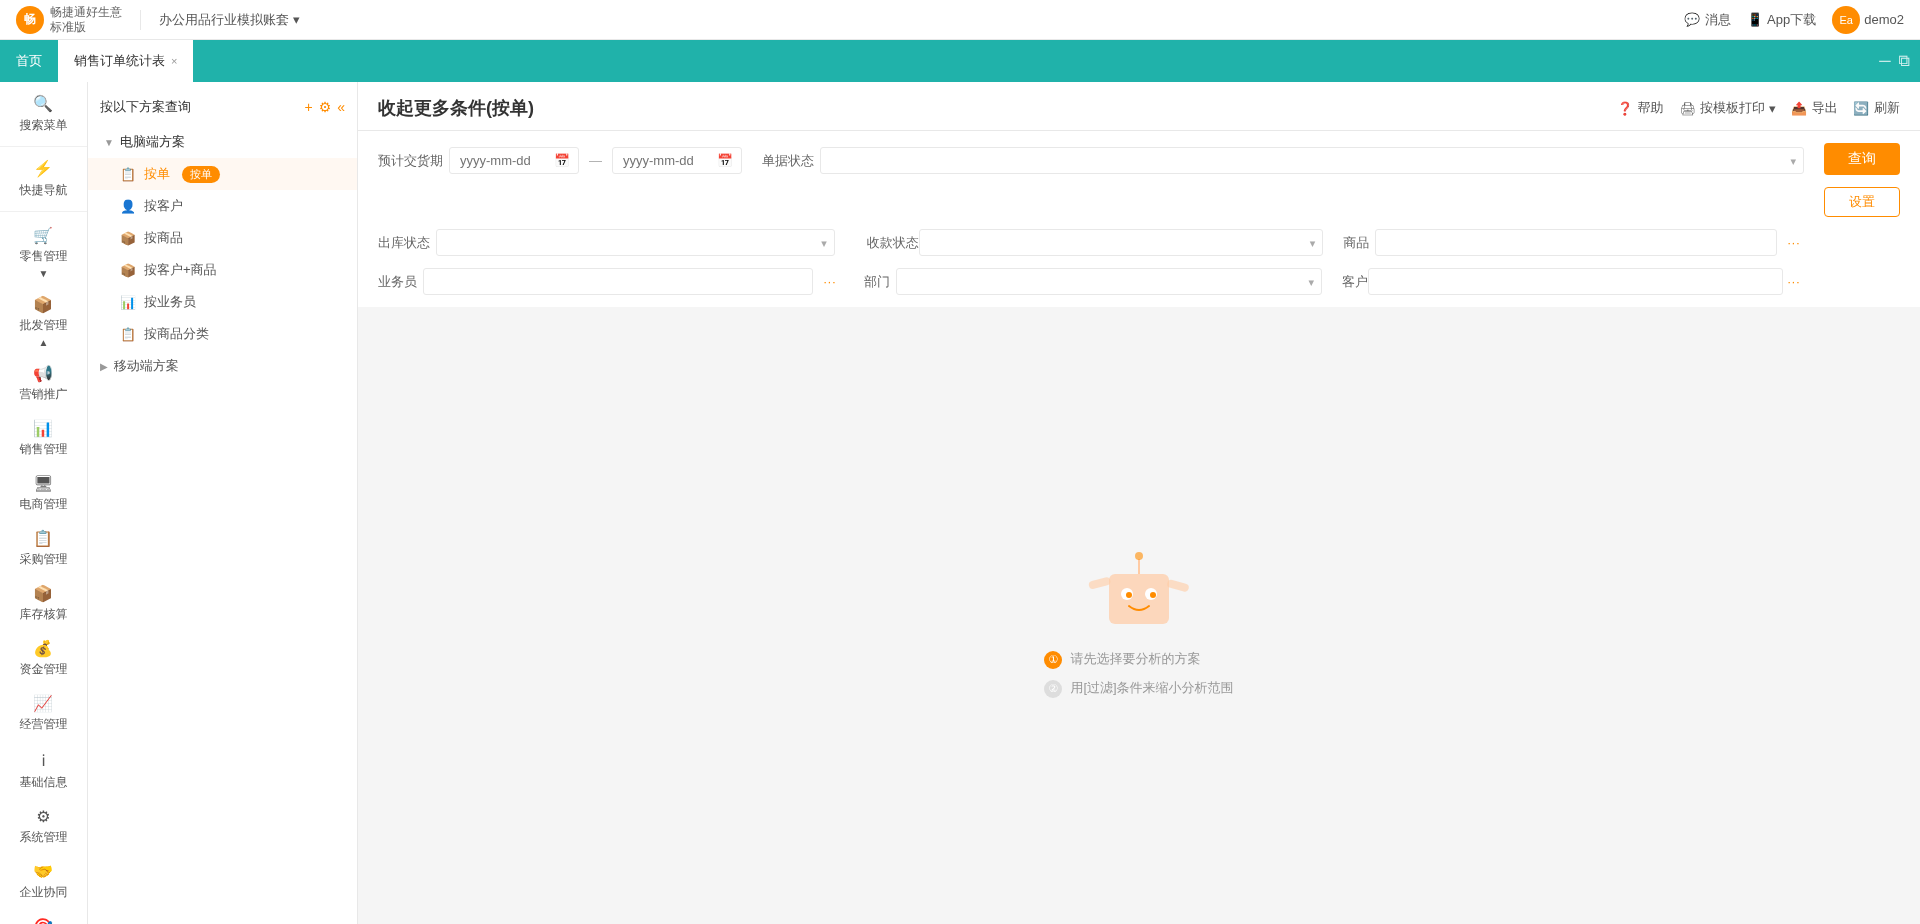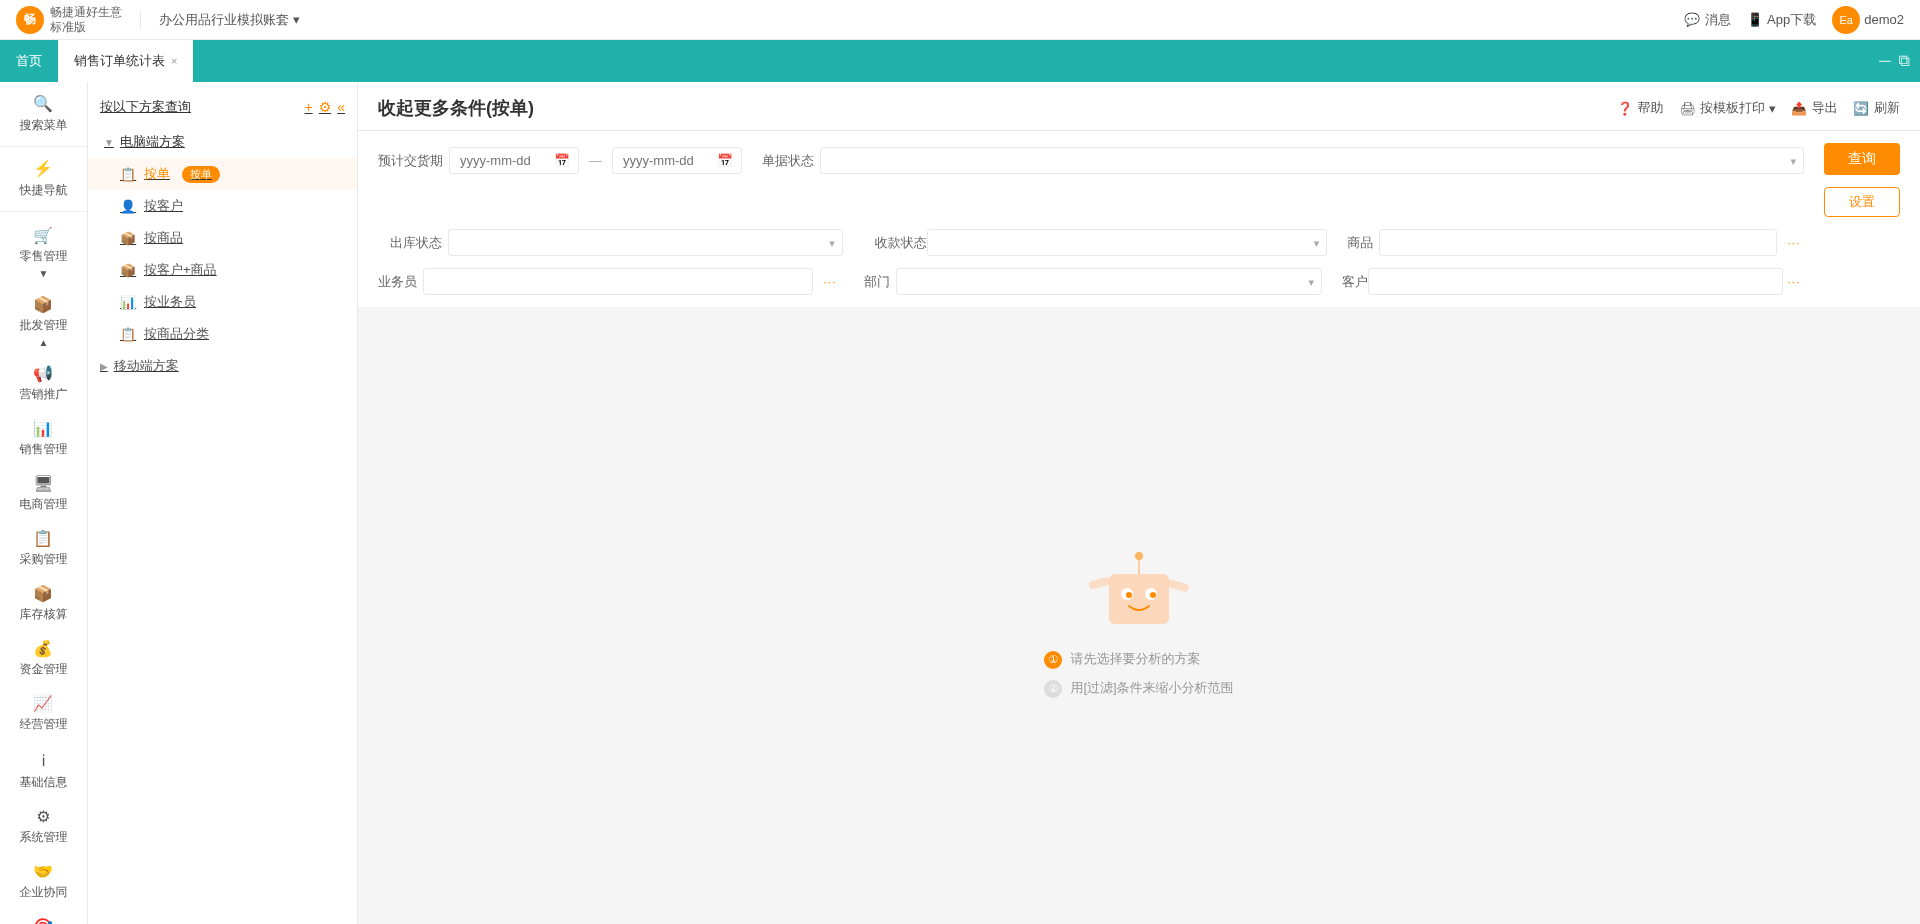--- a/index.html
+++ b/index.html
@@ -32,21 +32,21 @@
     .sidebar { width: 88px; background: #fff; border-right: 1px solid #e8e8e8; display: flex; flex-direction: column; overflow-y: auto; flex-shrink: 0; }
     .sidebar-item { display: flex; flex-direction: column; align-items: center; padding: 12px 4px; cursor: pointer; color: #555; font-size: 12px; gap: 4px; border-bottom: 1px solid #f0f0f0; }
     .sidebar-item-icon { font-size: 16px; }
     .sidebar-section { display: flex; flex-direction: column; align-items: center; padding: 10px 4px 6px; cursor: pointer; color: #555; font-size: 12px; gap: 3px; }
     .sidebar-section .arrow { font-size: 10px; }
 
     
     .content-area { flex: 1; display: flex; overflow: hidden; }
 
     
-    .left-panel { width: 270px; background: #fff; border-right: 1px solid #e8e8e8; padding: 10px 0; flex-shrink: 0; overflow-y: auto; text-decoration: underline; }
+    .left-panel { width: 270px; background: #fff; border-right: 1px solid #e8e8e8; padding: 10px 0; flex-shrink: 0; overflow-y: auto; }
     .left-panel-header { display: flex; align-items: center; padding: 6px 12px; gap: 8px; }
     .left-panel-title { font-size: 13px; color: #333; flex: 1; }
     .left-panel-actions { display: flex; gap: 6px; align-items: center; }
     .panel-action-icon { color: #ff8c00; cursor: pointer; font-size: 14px; }
     .tree-section { padding: 4px 0; }
     .tree-parent { display: flex; align-items: center; gap: 6px; padding: 7px 12px 7px 16px; cursor: pointer; color: #333; font-size: 13px; }
     .tree-child { display: flex; align-items: center; gap: 8px; padding: 7px 12px 7px 32px; cursor: pointer; color: #555; font-size: 13px; }
     .tree-child.active { color: #ff8c00; background: #fff8f2; }
     .tree-icon { font-size: 13px; color: #999; width: 16px; }
     .tree-toggle { font-size: 10px; color: #999; }
@@ -316,21 +316,21 @@
           </div>
 
           <div style="display:flex; flex-direction:column; gap:6px; flex:0 0 auto;">
             <button class="query-btn">查询</button>
             <button class="setting-btn">设置</button>
           </div>
         </div>
 
         <div style="display:flex; align-items:center; gap:20px; padding: 12px 20px 0; background:#fff;">
 
-          <div style="display:flex; align-items:center; gap:6px; flex:1;margin-left:12px;">
+          <div style="display:flex; align-items:center; gap:6px; flex:1;">
             <span style="color:#666; font-size:13px; white-space:nowrap;">出库状态</span>
             <div class="select-wrap" style="flex:1">
               <select class="full-select">
                 <option value=""></option>
               </select>
               <span class="chevron">▾</span>
             </div>
           </div>
 
           <div style="display:flex; align-items:center; gap:0; flex:1;margin-left:12px;">

